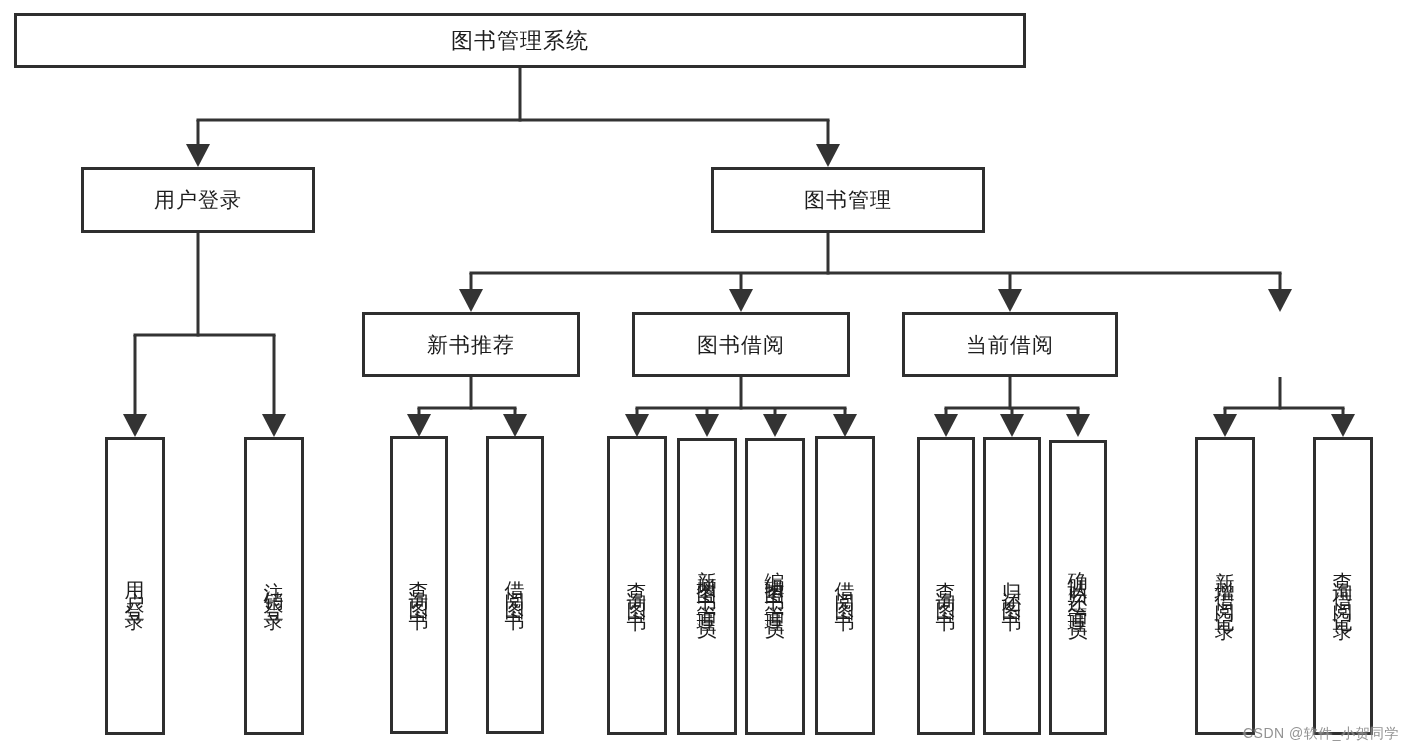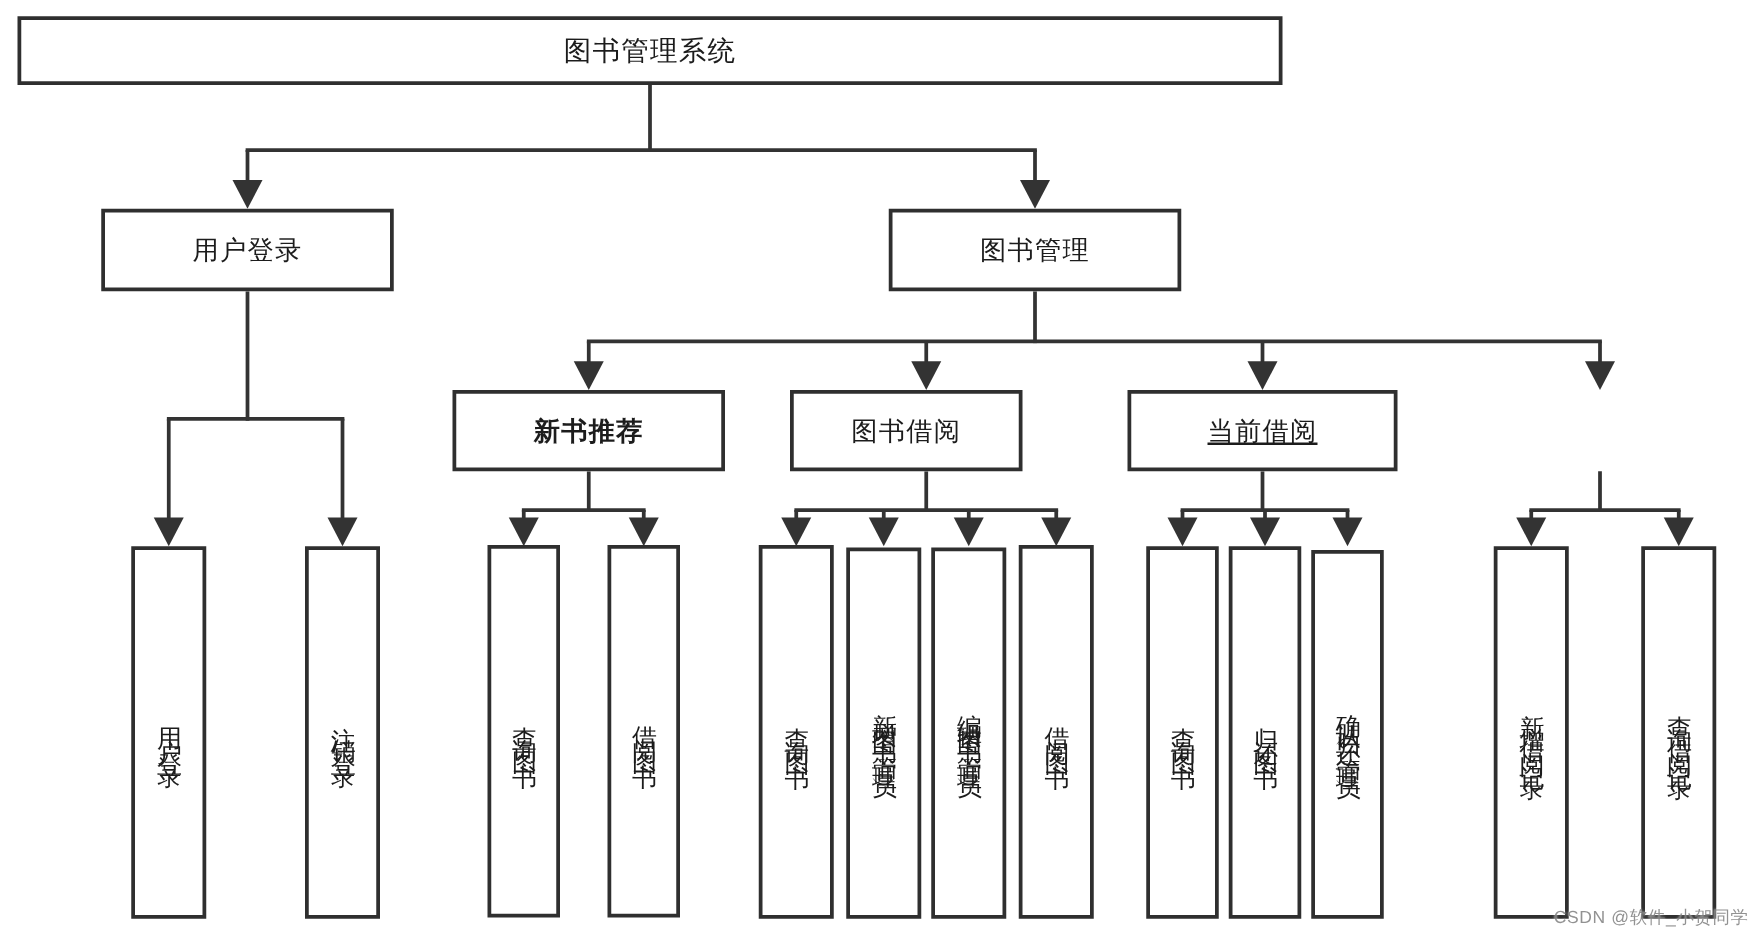--- a/index.html
+++ b/index.html
@@ -111,31 +111,31 @@
     </g>
   </svg>
 
   <div class="node hbox" style="left:14px; top:13px; width:1012px; height:55px; font-size:22px;">
     <span>图书管理系统</span>
   </div>
 
   <div class="node hbox" style="left:81px; top:167px; width:234px; height:66px;">
     <span>用户登录</span>
   </div>
-  <div class="node hbox" style="left:711px; top:167px; width:234px; height:66px;">
+  <div class="node hbox" style="left:711px; top:167px; width:274px; height:66px;">
     <span>图书管理</span>
   </div>
 
-  <div class="node hbox" style="left:362px; top:312px; width:218px; height:65px;font-weight:bold;">
+  <div class="node hbox" style="left:362px; top:312px; width:218px; height:65px;">
     <span>新书推荐</span>
   </div>
-  <div class="node hbox" style="left:632px; top:312px; width:186px; height:65px;">
+  <div class="node hbox" style="left:632px; top:312px; width:218px; height:65px;">
     <span>图书借阅</span>
   </div>
-  <div class="node hbox" style="left:902px; top:312px; width:216px; height:65px;text-decoration:underline;">
+  <div class="node hbox" style="left:902px; top:312px; width:216px; height:65px;">
     <span>当前借阅</span>
   </div>
 
   <div class="node vbox" style="left:105px; top:437px; width:60px; height:298px;">
     <span class="vtext">用户登录</span>
   </div>
   <div class="node vbox" style="left:244px; top:437px; width:60px; height:298px;">
     <span class="vtext">注销登录</span>
   </div>
 

